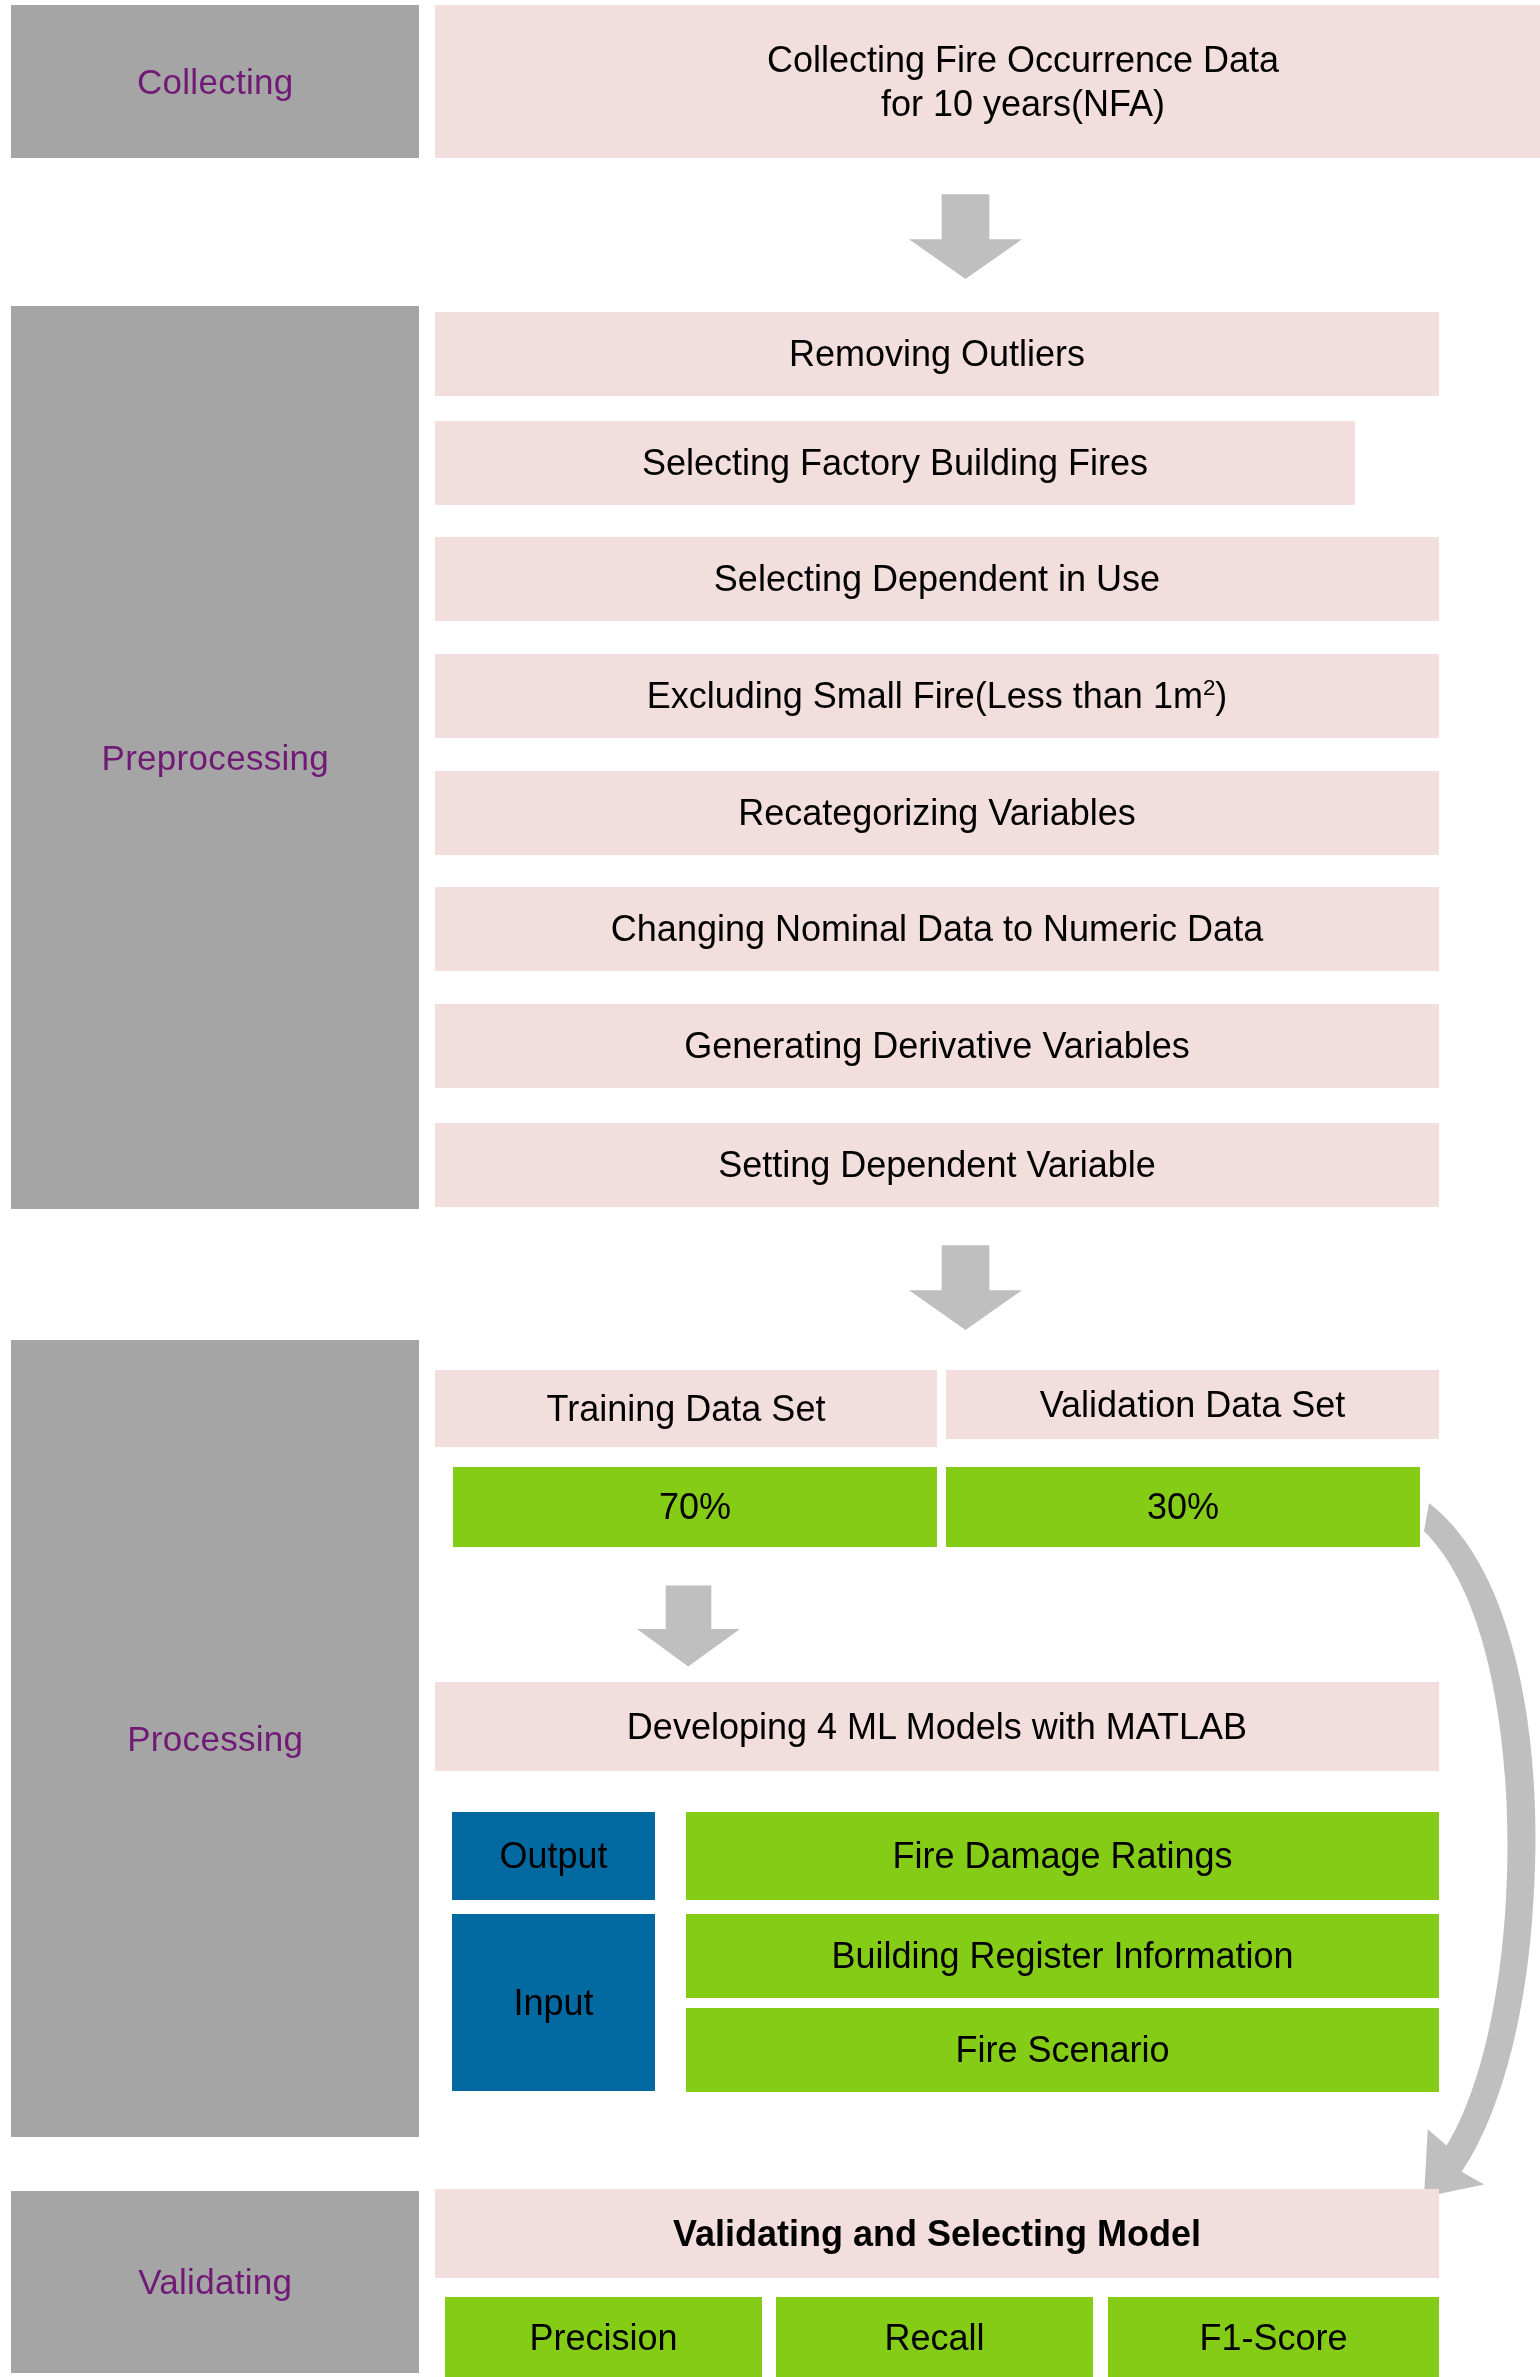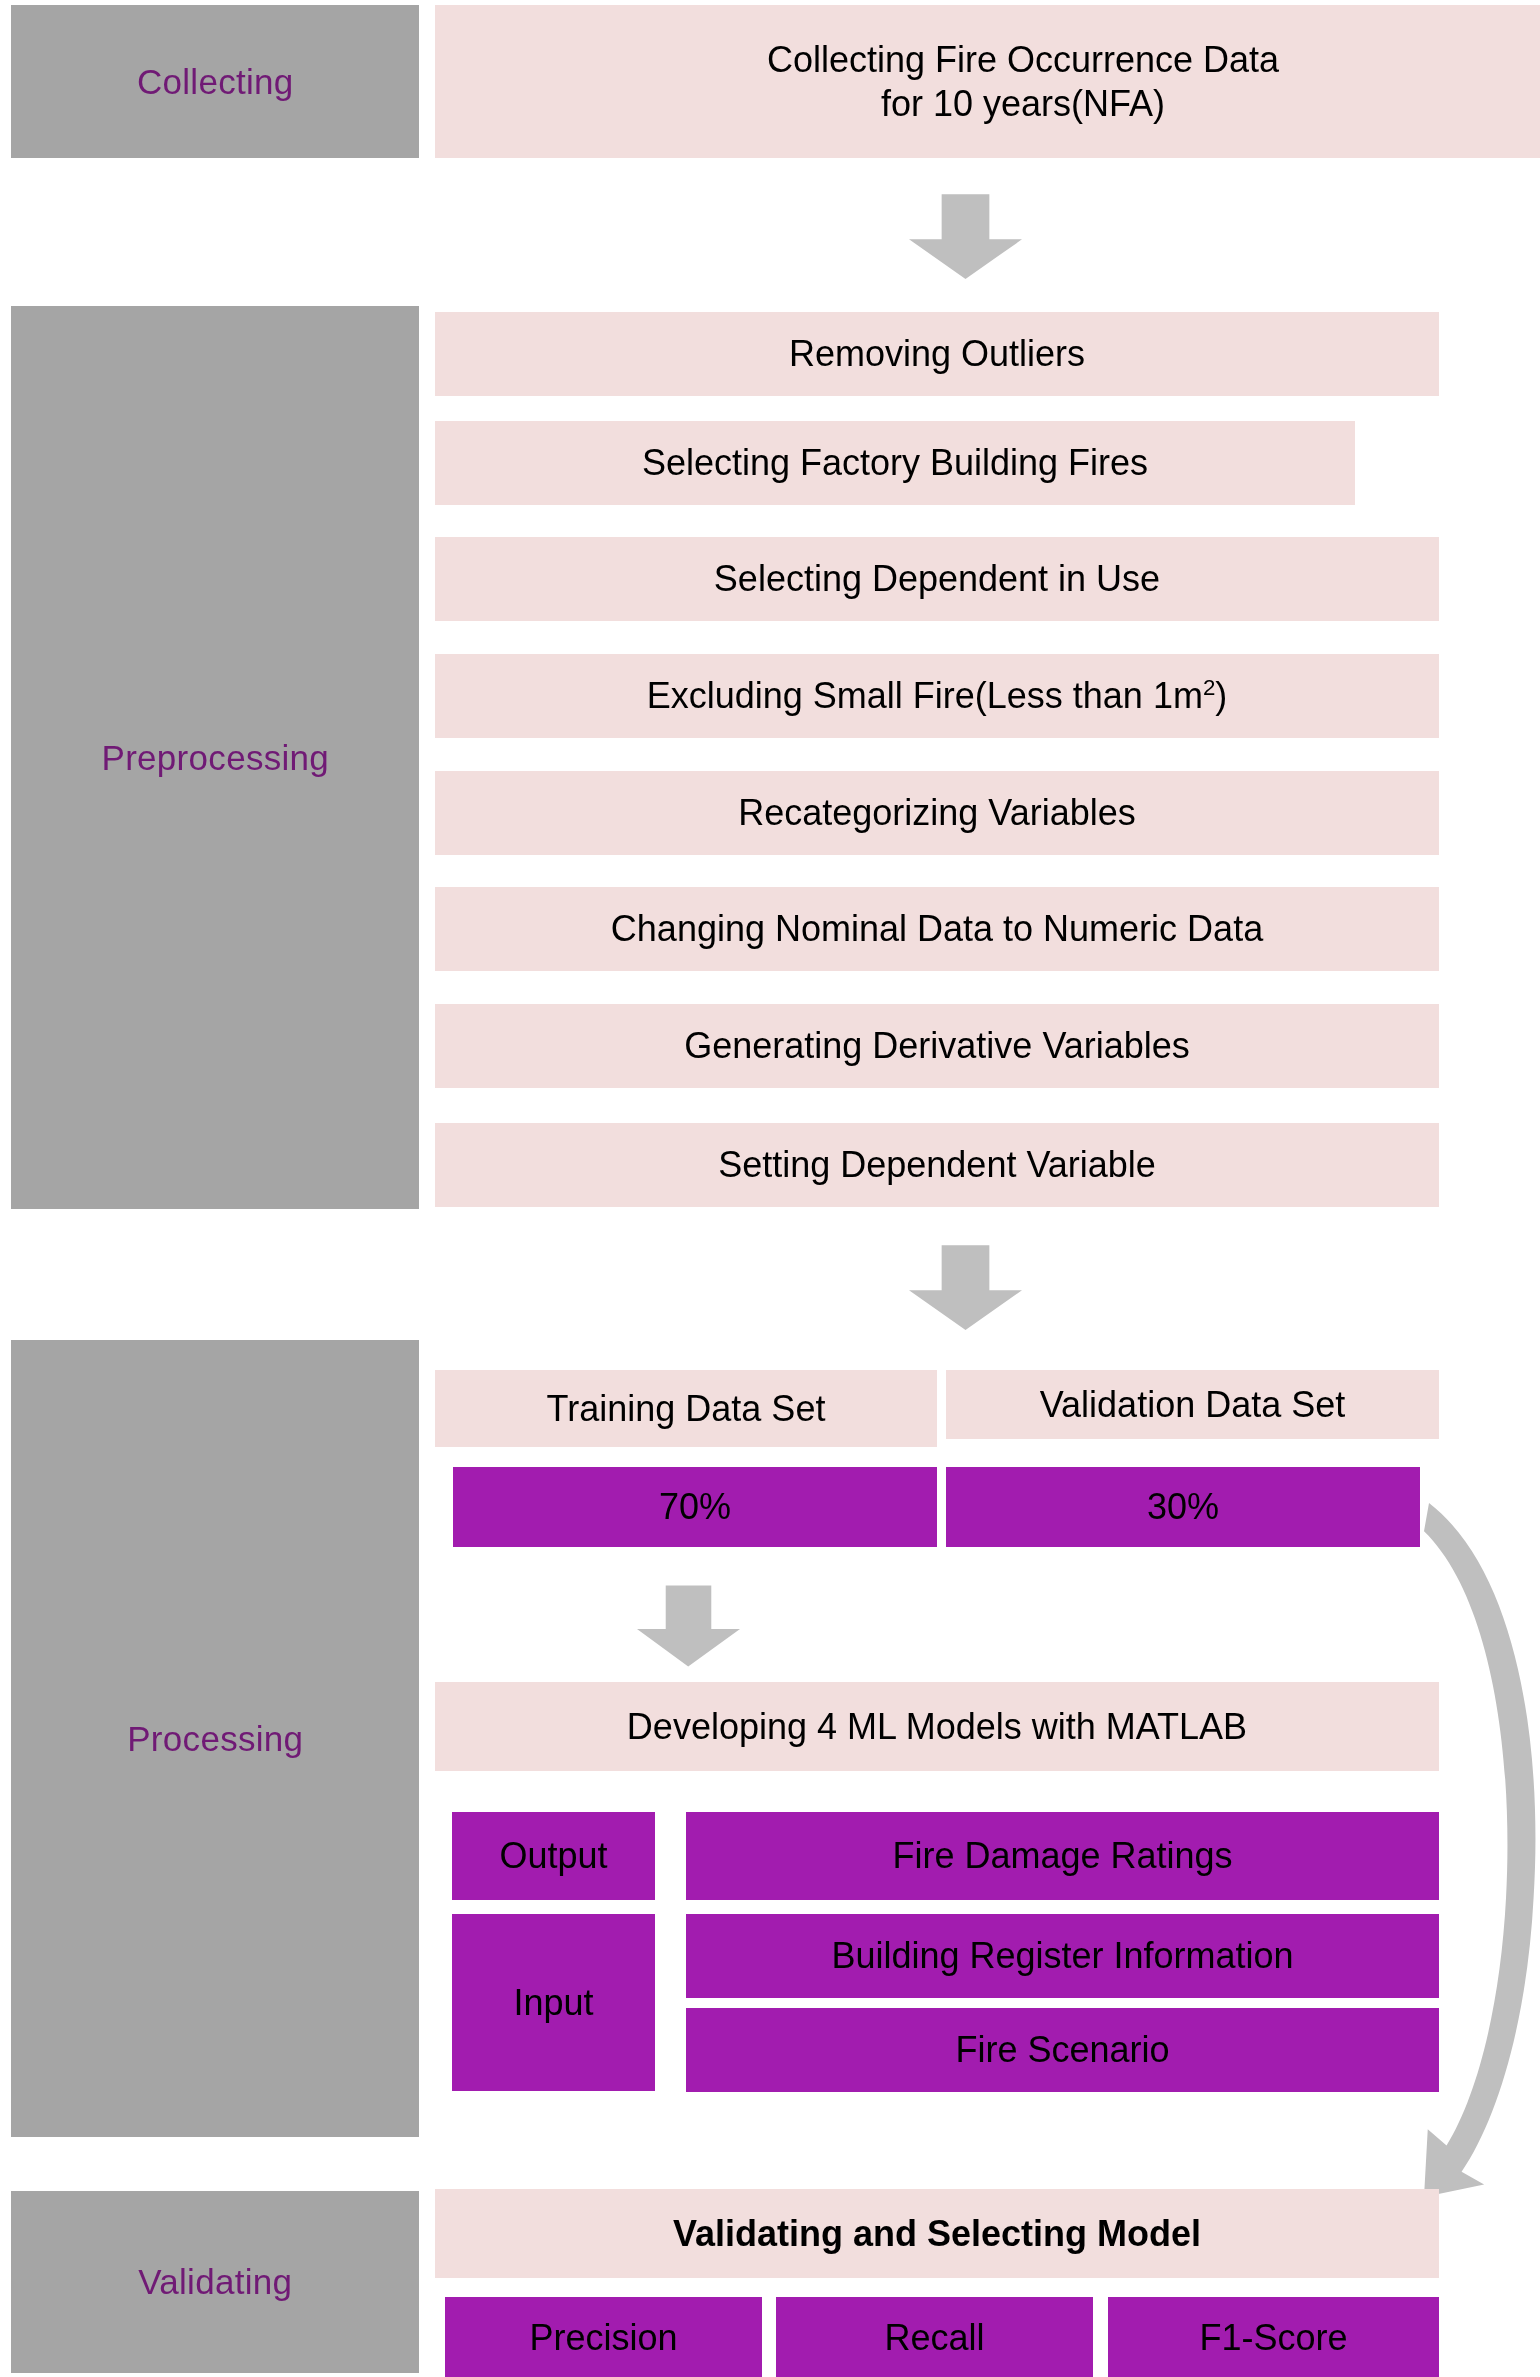--- a/index.html
+++ b/index.html
@@ -12,22 +12,22 @@
     position:absolute;background:#a5a5a5;color:#701a75;
     display:flex;align-items:center;justify-content:center;
     font-size:35px;letter-spacing:0.3px;
   }
   .box{
     position:absolute;display:flex;align-items:center;justify-content:center;
     text-align:center;color:#000000;font-size:36px;line-height:1.22;
     box-sizing:border-box;padding:0 6.3px;
   }
   .pink{background:#f2dedd;}
-  .green-light{background:#a21caf;}
-  .green-mid{background:#a21caf;}
+  .green-light{background:#84cc16;}
+  .green-mid{background:#0369a1;}
   .arrow-down{position:absolute;}
   .curve-arrow{position:absolute;}
   sup{font-size:.62em;vertical-align:super;line-height:0;}
 </style>
 </head>
 <body>
 
 <div class="stage-label" style="left:11.3px;top:5px;width:408px;height:153px;">
   <span>Collecting</span>
 </div>

